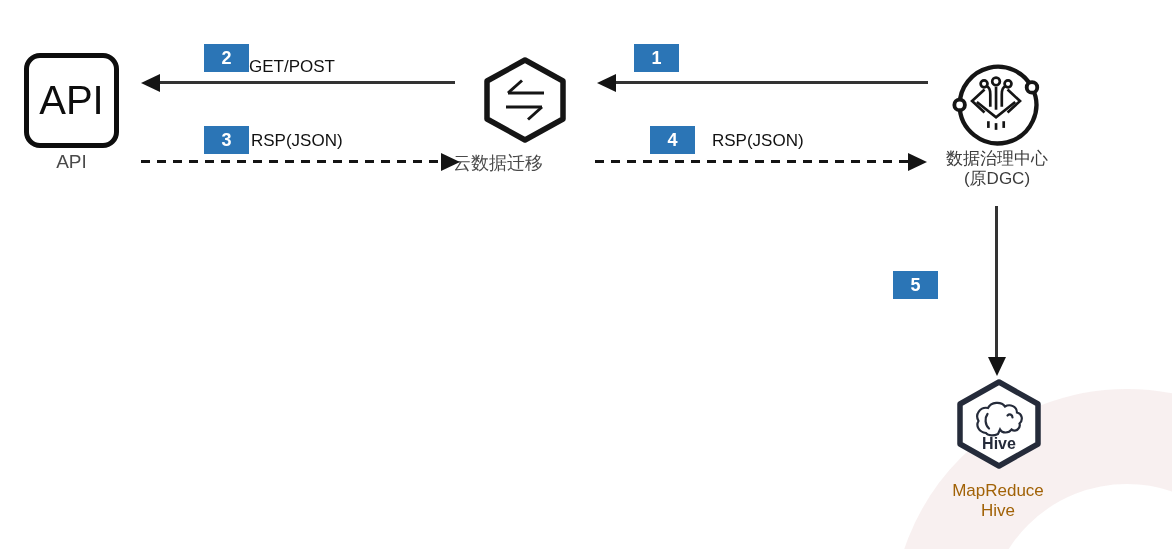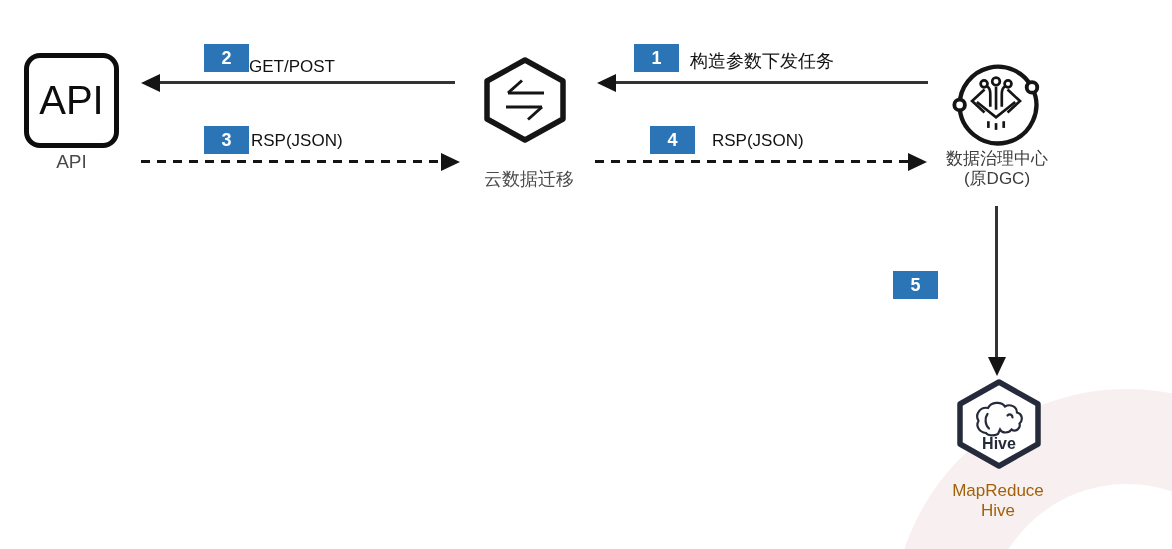--- a/index.html
+++ b/index.html
@@ -39,21 +39,21 @@
     font-size: 40px;
     color: #0d0d0d;
     letter-spacing: 0px;
   }
   .node-label {
     position: absolute;
     text-align: center;
     color: #4a4a4a;
   }
   .api-label   { left: 24px;  top: 151px; width: 95px;  font-size: 19px; }
-  .cdm-label   { left: 454px; top: 151px; width: 150px; font-size: 18px; margin-top: 16px; }
+  .cdm-label   { left: 423px; top: 151px; width: 150px; font-size: 18px; }
   .dgc-label   { left: 917px; top: 149px; width: 160px; font-size: 17px; line-height: 20px; color: #3c3c3c; }
   .hive-label  { left: 917px; top: 481px; width: 162px; font-size: 17px; line-height: 20px; color: #a16207; }
   .node-svg { position: absolute; }
   .cdm-svg  { left: 482px; top: 55px; }
   .dgc-svg  { left: 951px; top: 57px; }
   .hive-svg { left: 954px; top: 377px; }
 
   
   .line-solid {
     position: absolute;
@@ -156,21 +156,20 @@
     <text x="45" y="71.5" text-anchor="middle" font-size="16" font-weight="bold" fill="#252b3a" font-family="Liberation Sans, sans-serif">Hive</text>
   </svg>
   <div class="node-label hive-label">
     <div>MapReduce</div>
     <div>Hive</div>
   </div>
 
   <div class="line-solid" style="left:614px; top:81px; width:314px;"></div>
   <div class="head head-left" style="left:597px; top:74px;"></div>
   <div class="badge" style="left:634px; top:44px;">1</div>
-  <div class="step-label" style="left:690px; top:49px; font-size:18px;">构造参数下发任务</div>
 
   <div class="line-solid" style="left:158px; top:81px; width:297px;"></div>
   <div class="head head-left" style="left:141px; top:74px;"></div>
   <div class="badge" style="left:204px; top:44px;">2</div>
   <div class="step-label" style="left:249px; top:57px;">GET/POST</div>
 
   <div class="line-dashed" style="left:141px; top:160px; width:300px;"></div>
   <div class="head head-right" style="left:441px; top:153px;"></div>
   <div class="badge" style="left:204px; top:126px;">3</div>
   <div class="step-label" style="left:251px; top:131px;">RSP(JSON)</div>

